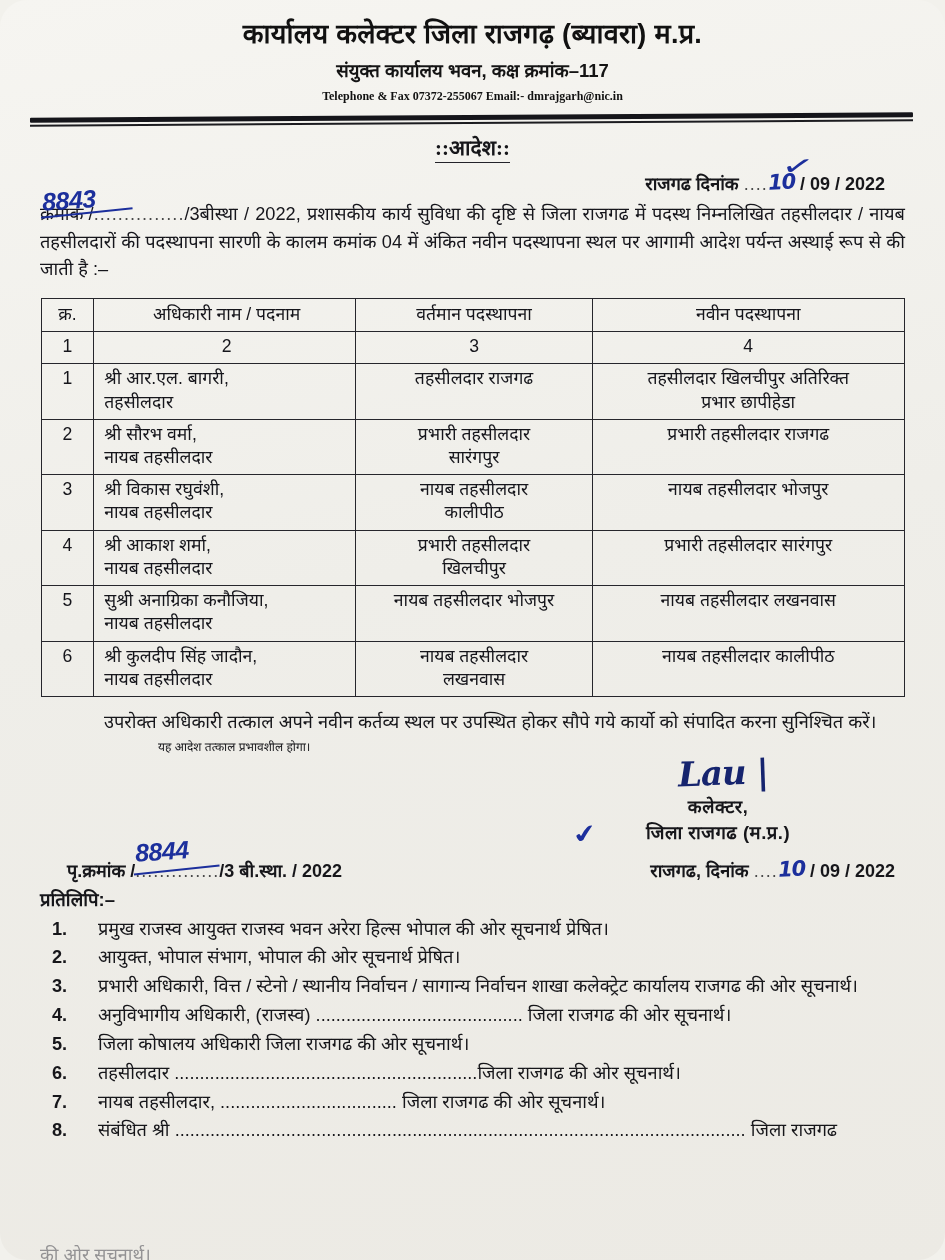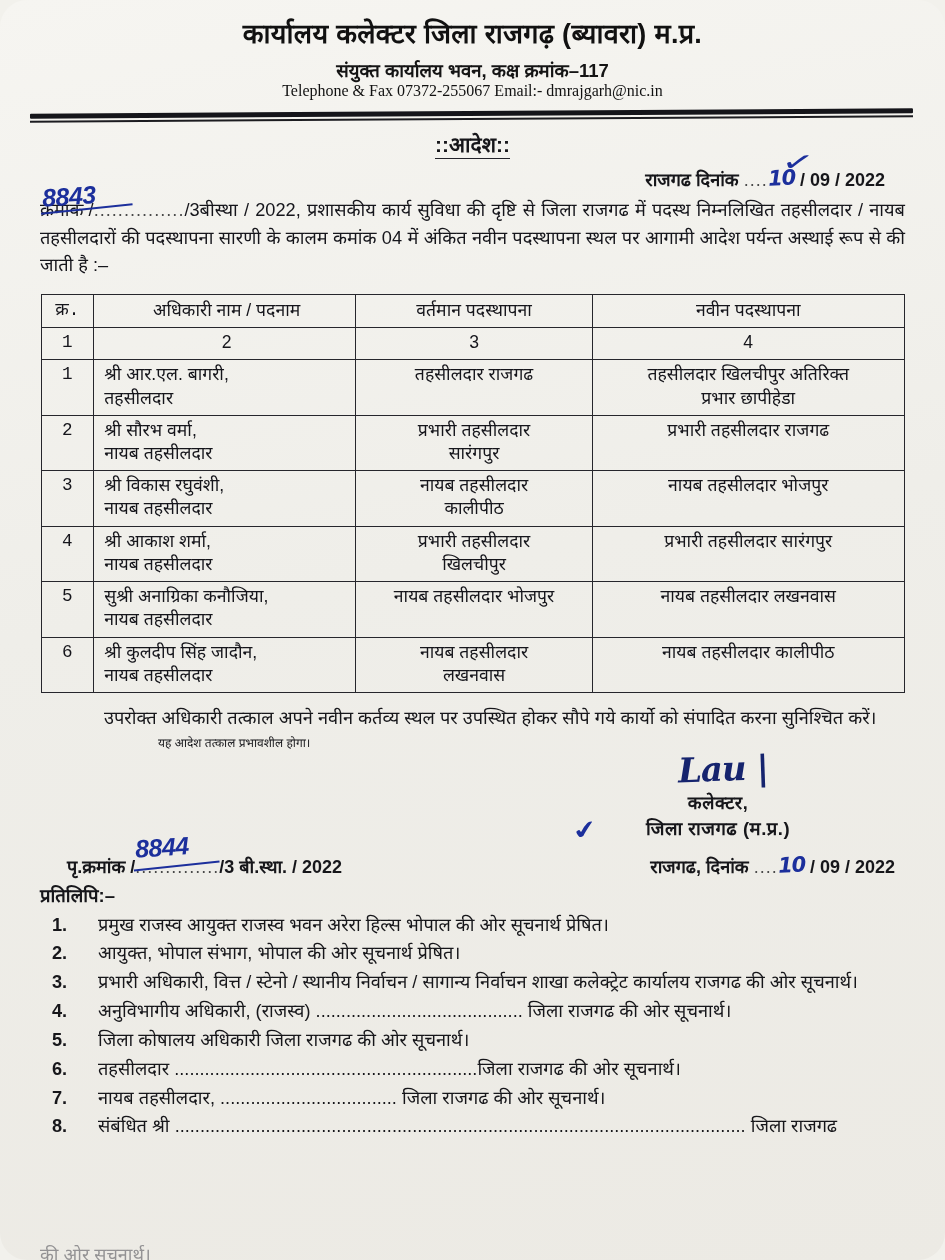--- a/index.html
+++ b/index.html
@@ -38,22 +38,23 @@
     color: #111;
   }
   .hdr-l2 {
     font-size: 18.5px;
     font-weight: 700;
     margin-top: 5px;
     color: #141414;
   }
   .hdr-l3 {
     font-family: "Liberation Serif", "DejaVu Serif", serif;
-    font-size: 16px;
-    font-weight: 400;
+    font-size: 12px;
+    font-weight: 700;
+    margin-top: 7px;
     color: #111;
   }
   .rule-wrap {
     margin-top: 11px;
     margin-left: -10px;
     margin-right: -8px;
     transform: rotate(-0.35deg);
   }
   .rule-thick {
     height: 5px;
@@ -70,20 +71,21 @@
     text-align: center;
     margin-top: 12px;
   }
   .order-title {
     display: inline-block;
     font-size: 21px;
     font-weight: 700;
     border-bottom: 1.6px solid #23232a;
     padding-bottom: 1px;
     line-height: 1.2;
+    font-family: Liberation Serif, serif;
   }
   .date-row {
     text-align: right;
     margin-top: 8px;
     padding-right: 20px;
     font-size: 18px;
     font-weight: 600;
     position: relative;
     height: 26px;
   }
@@ -157,21 +159,21 @@
   }
   table.tbl td {
     border: 1.4px solid #26262c;
     font-size: 17.6px;
     font-weight: 500;
     padding: 3px 6px 5px 6px;
     line-height: 1.32;
     vertical-align: top;
     color: #15151b;
   }
-  .c-sn { width: 38px; text-align: center; font-family: Liberation Mono, monospace; }
+  .c-sn { width: 38px; text-align: center; }
   .c-name { width: 236px; text-align: left; padding-left: 10px !important; }
   .c-cur { width: 216px; text-align: center; }
   .c-new { width: 288px; text-align: center; margin-top: 10px; }
   .hdr-cell { text-align: center !important; font-weight: 600; padding-top: 4px !important; }
   .numrow td { text-align: center; font-weight: 700; padding: 1px 4px 3px 4px; font-size: 17px; }
   .sn { font-weight: 700; }
   
   .close-para {
     font-size: 18.2px;
     line-height: 1.5;

